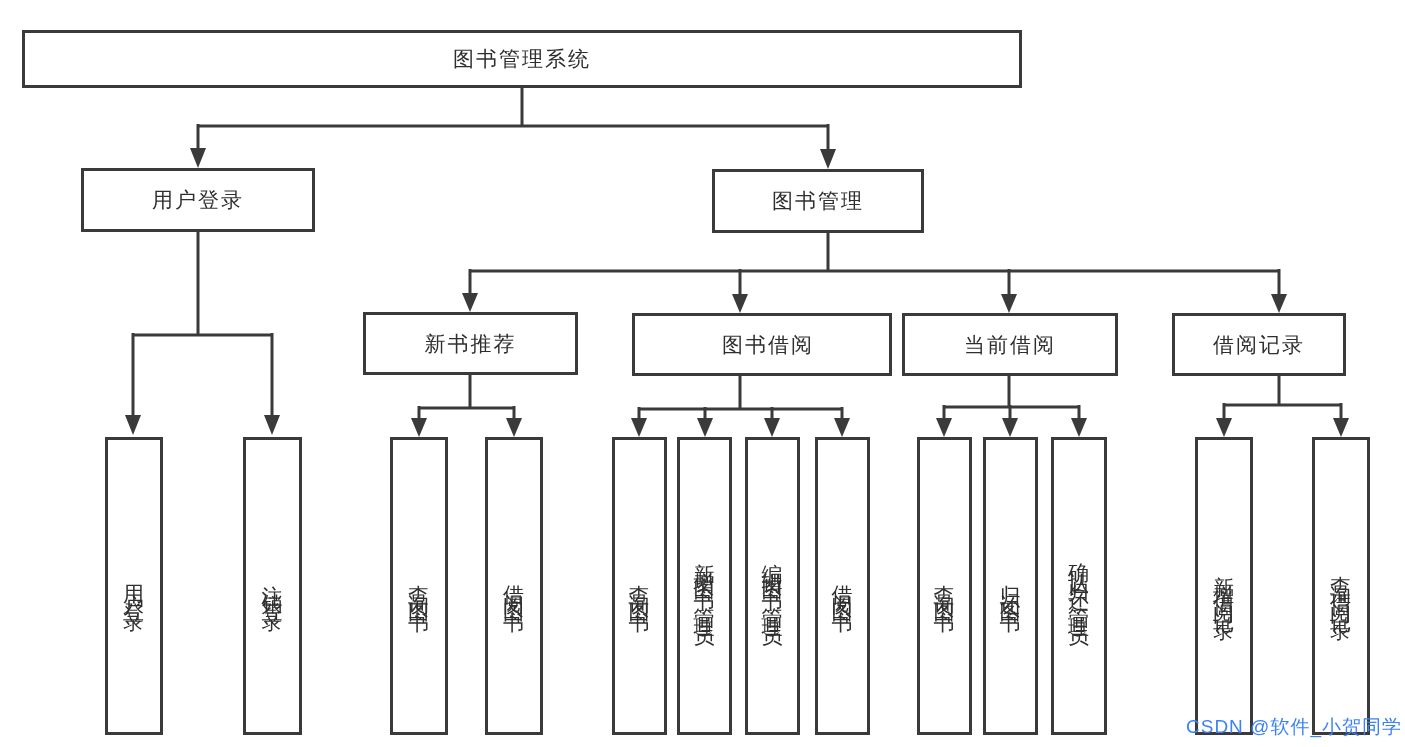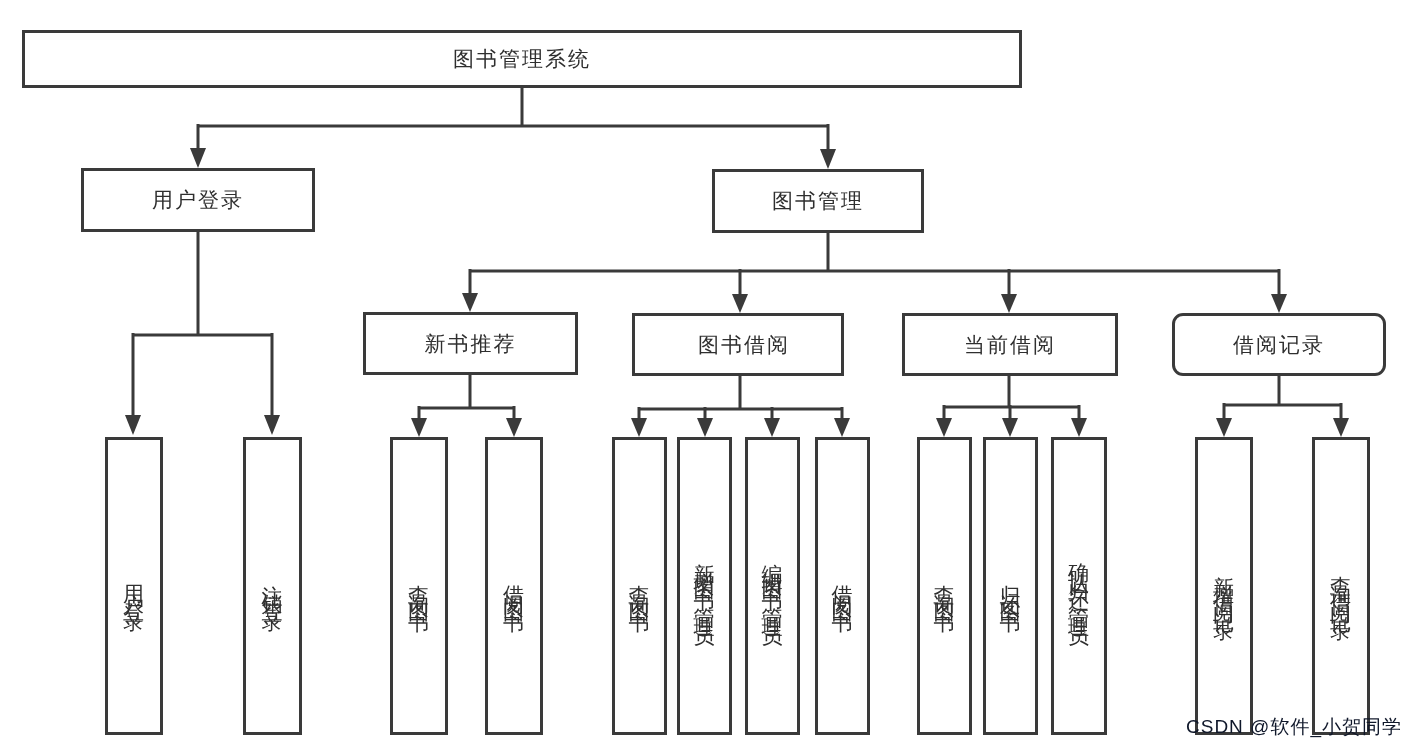--- a/index.html
+++ b/index.html
@@ -38,21 +38,21 @@
     font-size: 21px;
     letter-spacing: 9px;
     line-height: 1;
   }
   #watermark {
     position: absolute;
     left: 1186px;
     top: 714px;
     font-size: 19px;
     letter-spacing: 1px;
-    color: #0f172a;
+    color: #3b82f6;
     white-space: nowrap;
     z-index: 5;
   }
 </style>
 </head>
 <body>
 
 <div id="stage">
 
   <svg id="connectors" viewBox="0 0 1405 747" xmlns="http://www.w3.org/2000/svg">
@@ -87,23 +87,23 @@
       <polygon points="1333,418 1349,418 1341,437"></polygon>
     </g>
   </svg>
 
   <div class="node hbox" style="left:22px; top:14px; width:1000px; height:58px;margin-top:16px;">图书管理系统</div>
 
   <div class="node hbox" style="left:81px; top:168px; width:234px; height:64px;">用户登录</div>
   <div class="node hbox" style="left:712px; top:169px; width:212px; height:64px;">图书管理</div>
 
   <div class="node hbox" style="left:363px; top:312px; width:215px; height:63px;">新书推荐</div>
-  <div class="node hbox" style="left:632px; top:313px; width:212px; height:63px;padding-left:12px;">图书借阅</div>
+  <div class="node hbox" style="left:632px; top:313px; width:260px; height:63px;padding-left:12px;">图书借阅</div>
   <div class="node hbox" style="left:902px; top:313px; width:216px; height:63px;text-align:center;">当前借阅</div>
-  <div class="node hbox" style="left:1172px; top:313px; width:214px; height:63px;border-radius:11px;">借阅记录</div>
+  <div class="node hbox" style="left:1172px; top:313px; width:174px; height:63px;">借阅记录</div>
 
   <div class="node vbox" style="left:105px; top:437px; width:58px; height:298px;">用户登录</div>
   <div class="node vbox" style="left:243px; top:437px; width:59px; height:298px;">注销登录</div>
 
   <div class="node vbox" style="left:390px; top:437px; width:58px; height:298px;">查询图书</div>
   <div class="node vbox" style="left:485px; top:437px; width:58px; height:298px;">借阅图书</div>
 
   <div class="node vbox" style="left:612px; top:437px; width:55px; height:298px;">查询图书</div>
   <div class="node vbox" style="left:677px; top:437px; width:55px; height:298px;">新增图书（管理员）</div>
   <div class="node vbox" style="left:745px; top:437px; width:55px; height:298px;">编辑图书（管理员）</div>

